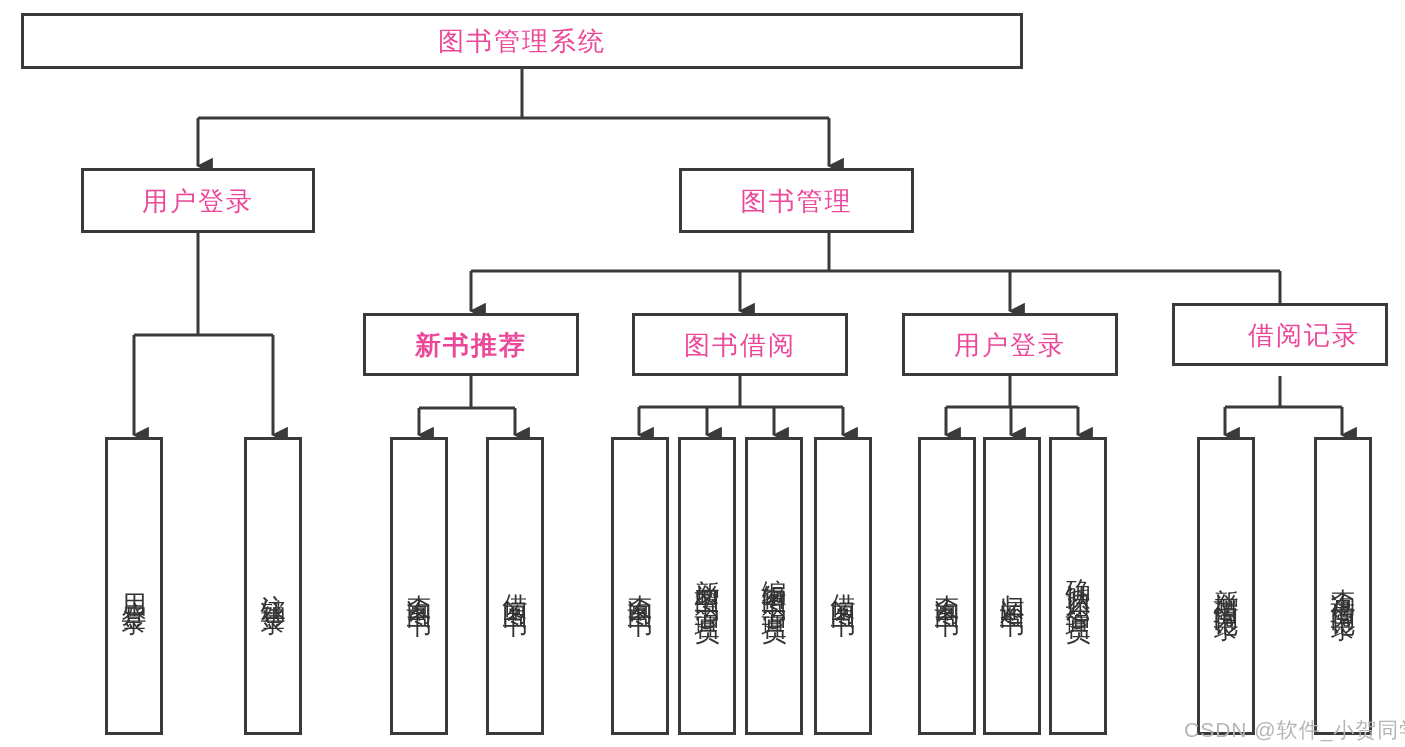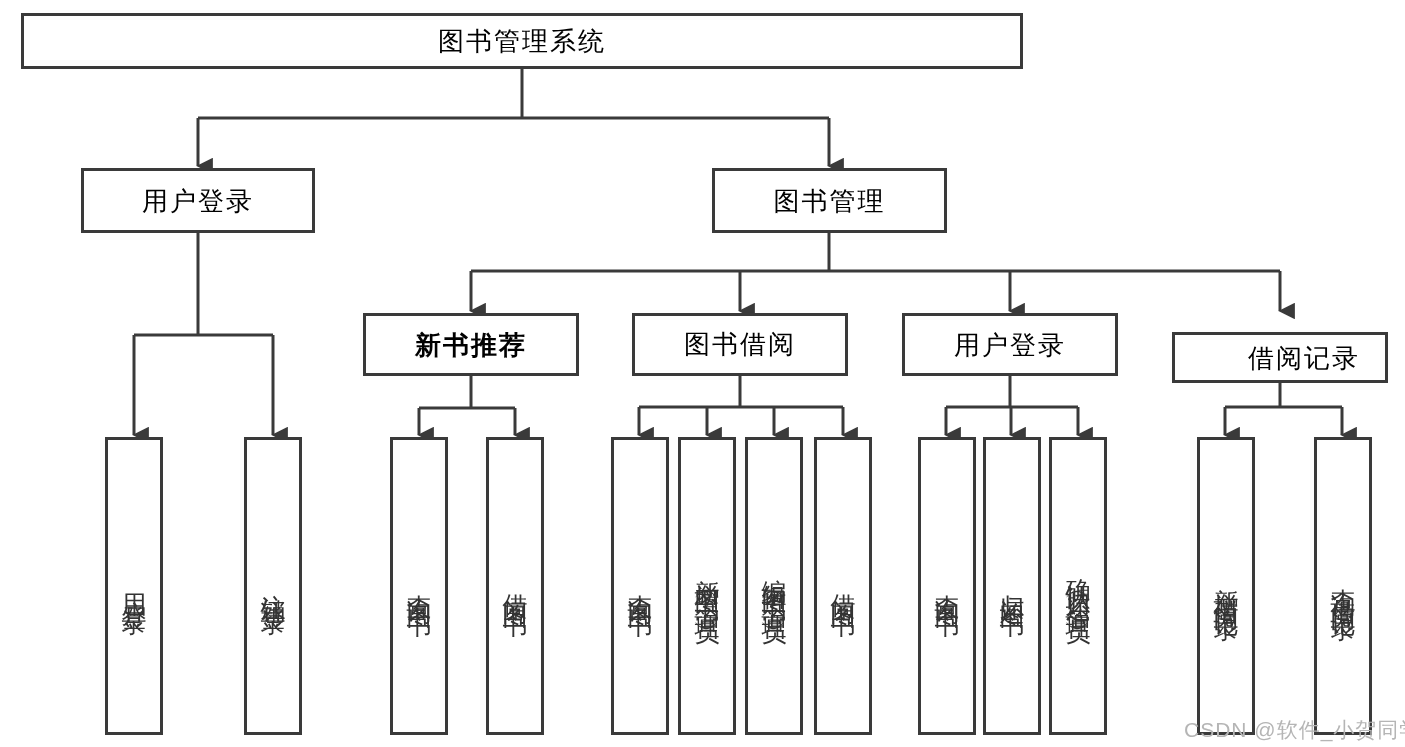--- a/index.html
+++ b/index.html
@@ -7,21 +7,21 @@
     font-family:"Liberation Sans","DejaVu Sans",sans-serif;
     width:1405px;height:747px;position:relative;overflow:hidden;
   }
   #stage{position:absolute;left:0;top:0;width:1405px;height:747px;background:#fff;}
   #wires{position:absolute;left:0;top:0;z-index:0;}
 
   .hbox{
     position:absolute;box-sizing:border-box;background:#fff;
     border:3px solid #3a3a3a;
     display:flex;align-items:center;justify-content:center;
-    font-size:26px;color:#000000;letter-spacing:2px;z-index:1;
+    font-size:26px;color:#ec4899;letter-spacing:2px;z-index:1;
     line-height:1;white-space:nowrap;
   }
   .vbox{
     position:absolute;box-sizing:border-box;background:#fff;
     border:3px solid #3a3a3a;
     top:437px;width:58px;height:298px;
     display:flex;align-items:center;justify-content:center;z-index:1;
   }
   .vbox .vtext{
     writing-mode:vertical-rl;text-orientation:mixed;
@@ -29,25 +29,25 @@
     white-space:nowrap;
   }
   .watermark{
     position:absolute;left:1184px;top:716px;z-index:5;
     font-size:21px;color:#b5b5b5;letter-spacing:1px;white-space:nowrap;
   }
 
   
   #n-root   {left:21px;  top:13px;  width:1002px; height:56px;}
   #n-login  {left:81px;  top:168px; width:234px;  height:65px;}
-  #n-mgmt   {left:712px; top:168px; width:235px;  height:65px;}
+  #n-mgmt   {left:679px; top:168px; width:235px;  height:65px;}
   #n-rec    {left:363px; top:313px; width:216px;  height:63px;font-weight:bold;}
-  #n-borrow {left:632px; top:313px; width:216px;  height:63px;font-family:Liberation Serif, serif;}
+  #n-borrow {left:632px; top:313px; width:216px;  height:63px;}
   #n-cur    {left:902px; top:313px; width:216px;  height:63px;}
-  #n-hist   {left:1172px;top:332px; width:216px;  height:51px;padding-left:48px;}
+  #n-hist   {left:1172px;top:303px; width:216px;  height:63px;padding-left:48px;}
 
   
   #l-login1 {left:105px;}
   #l-logout {left:244px;}
   #l-recq   {left:390px;}
   #l-recb   {left:486px;}
   #l-bq     {left:611px;}
   #l-badd   {left:678px;}
   #l-bedit  {left:745px;}
   #l-bb     {left:814px;}

